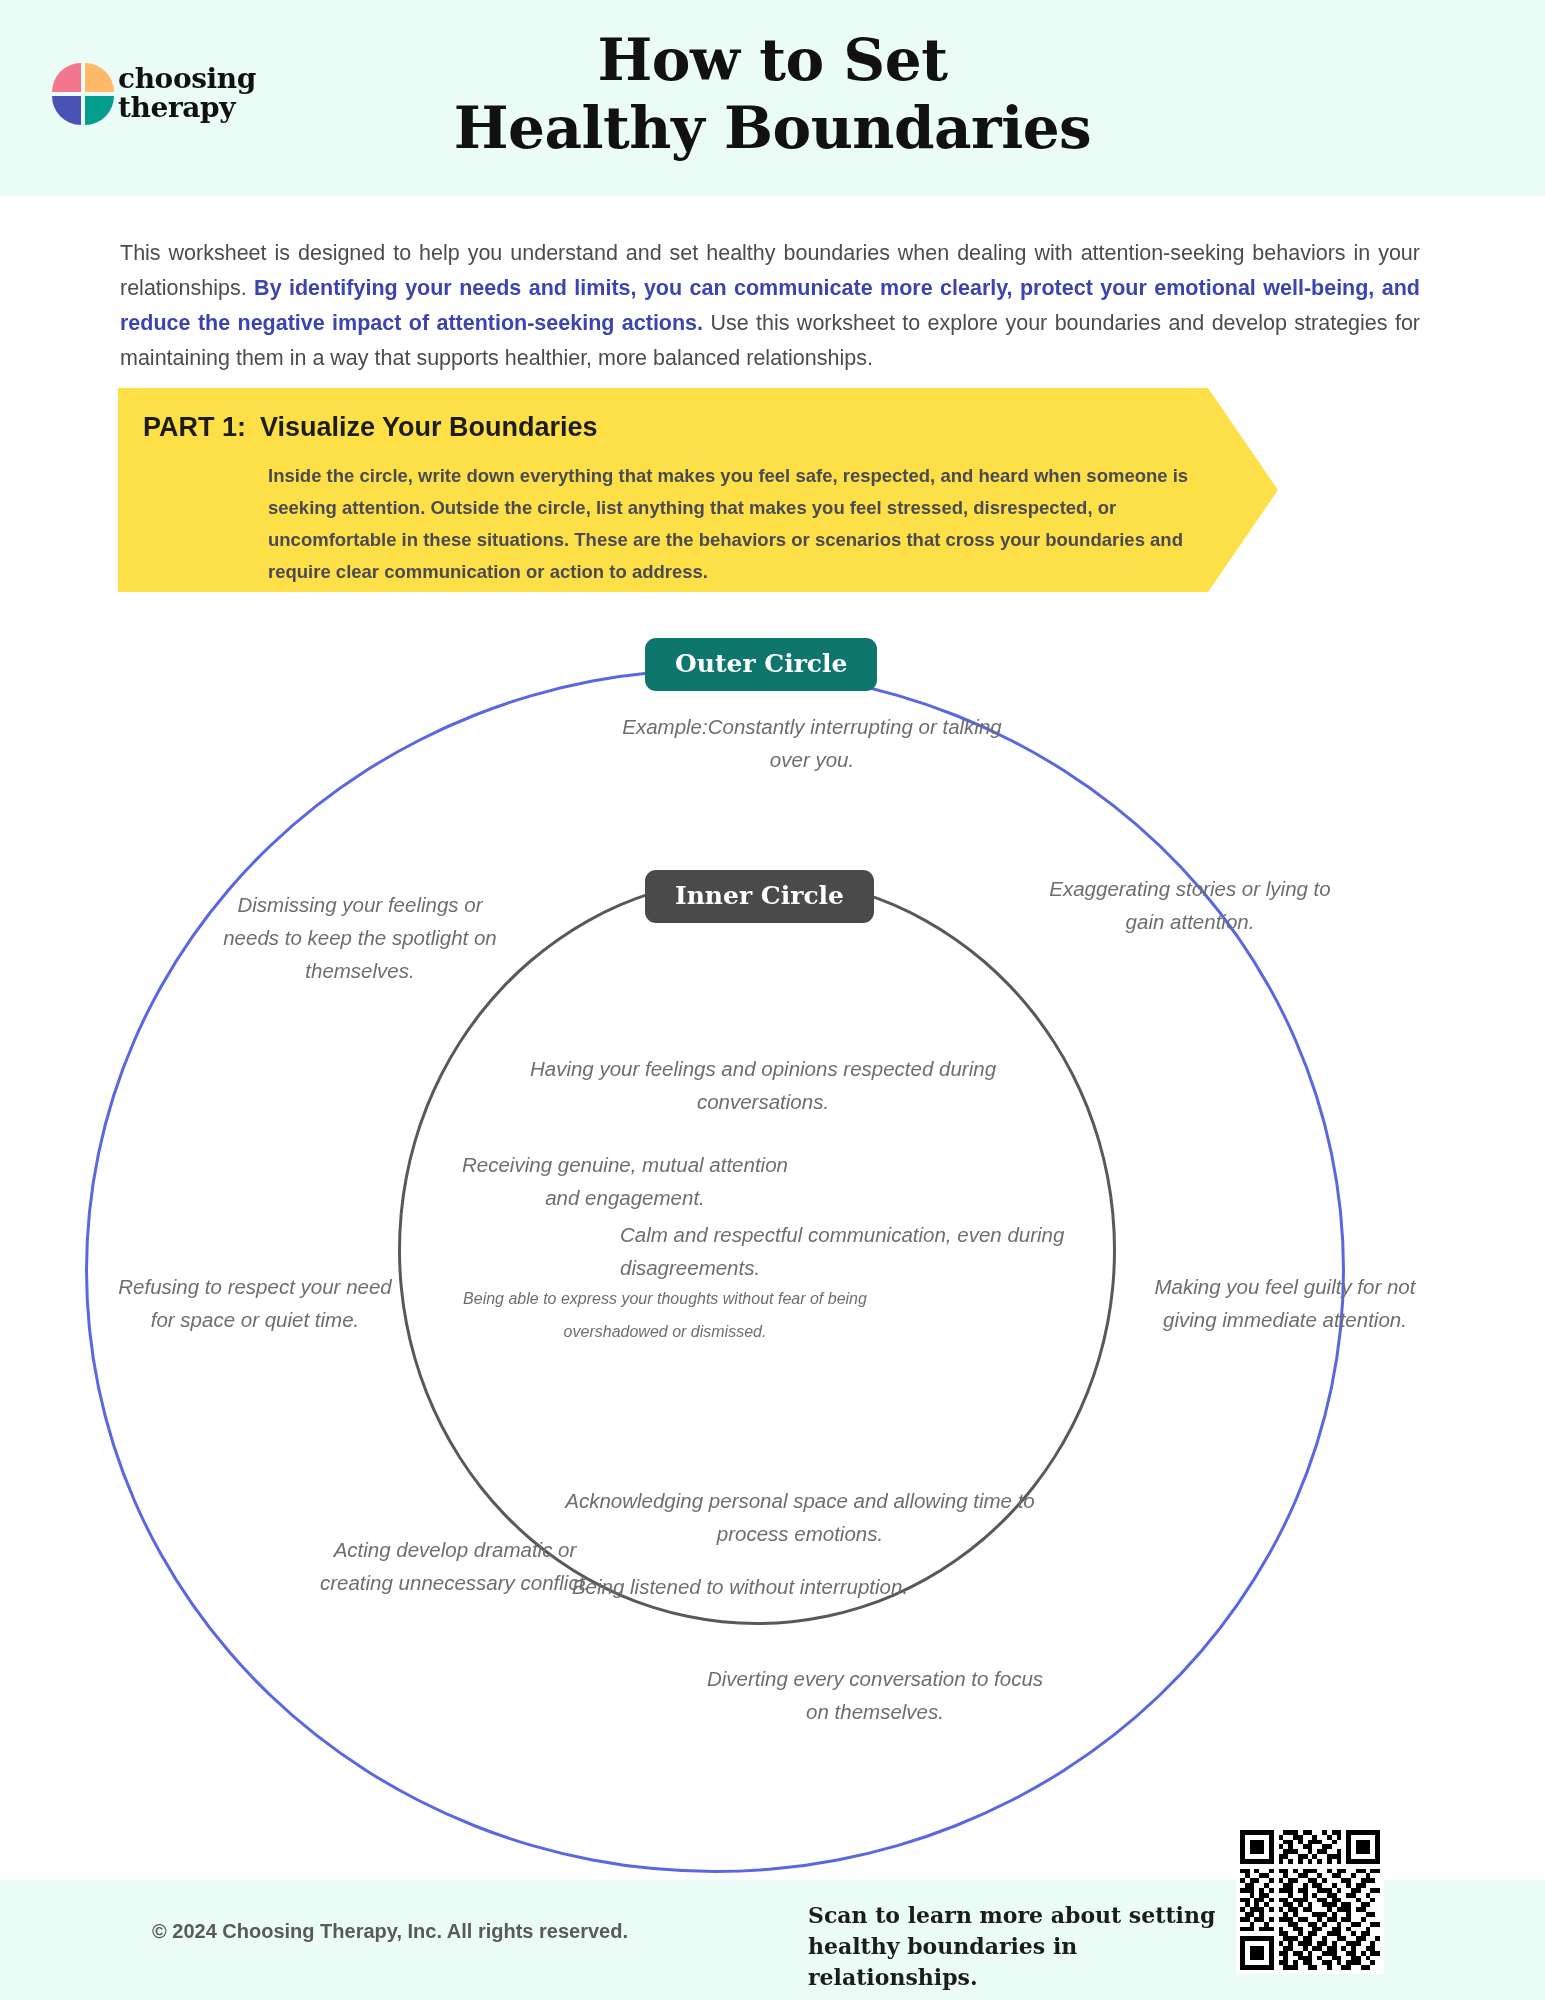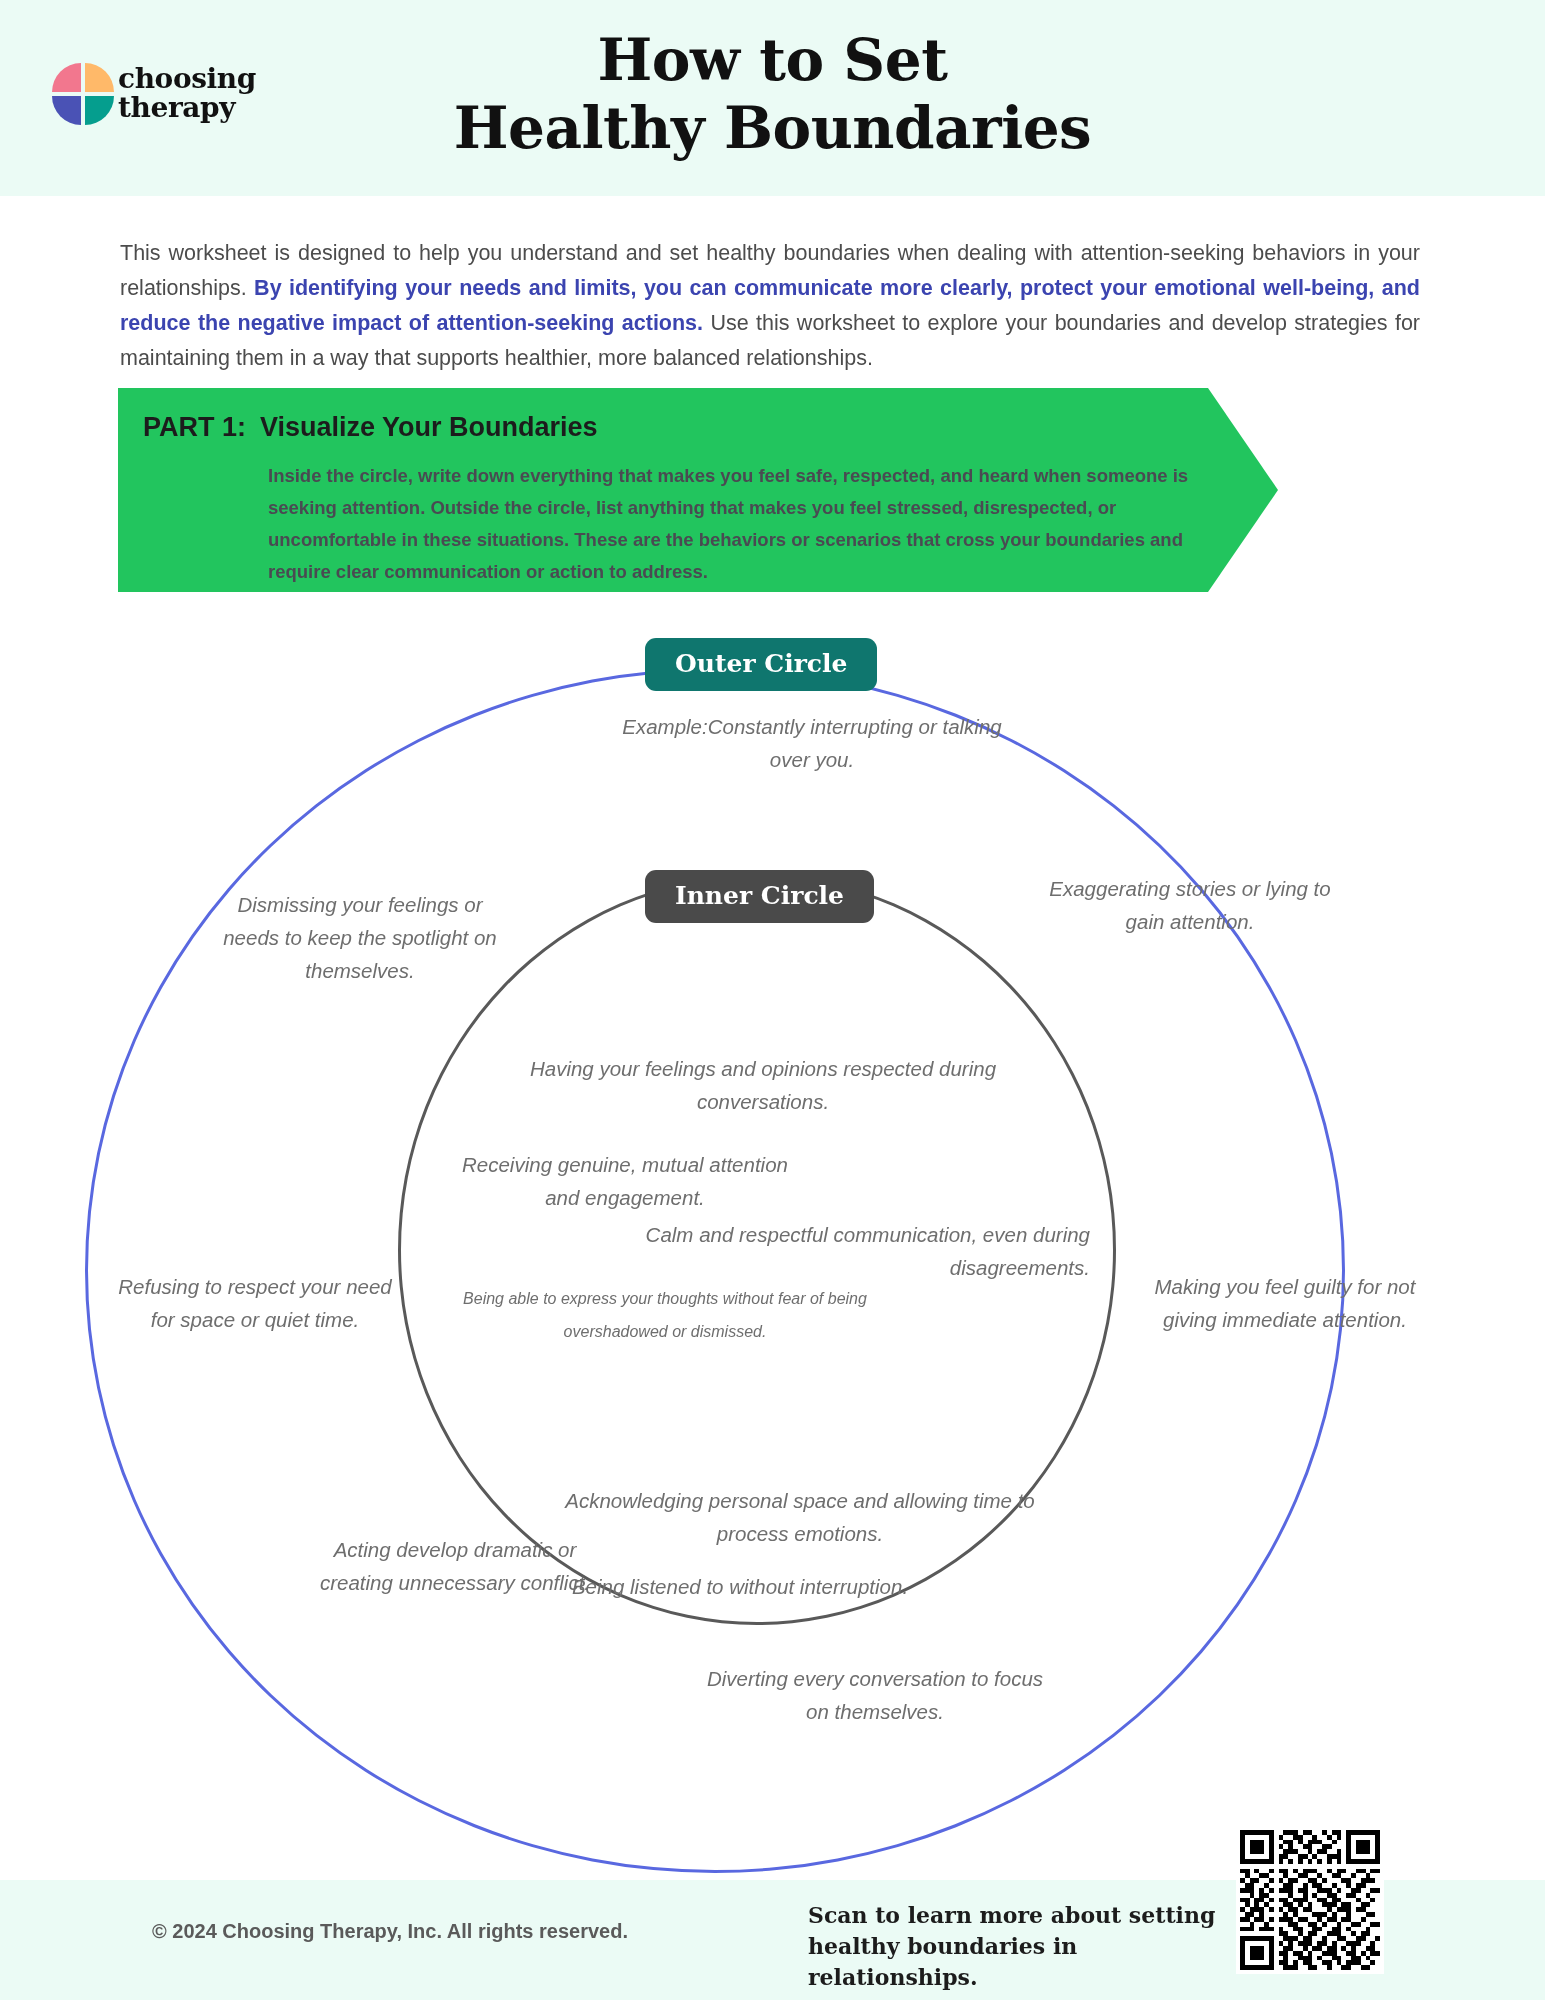--- a/index.html
+++ b/index.html
@@ -84,21 +84,21 @@
   #intro .hl {
     color: #3b44b0;
     font-weight: bold;
   }
 
   
   #part-banner {
     position: absolute;
     left: 118px; top: 388px;
     width: 1160px; height: 212px;
-    background: #22c55e;
+    background: #fde047;
     clip-path: polygon(0 0, 1090px 0, 1160px 102px, 1090px 204px, 0 204px);
   }
   #part-head {
     position: absolute;
     left: 25px; top: 24px;
     display: flex;
     align-items: baseline;
     gap: 14px;
   }
   #part-label {
@@ -171,21 +171,21 @@
   #n-out-left1  { left: 215px; top: 268px; width: 290px; text-align: center; }
   #n-out-right1 { left: 1045px; top: 252px; width: 290px; text-align: center; }
   #n-out-left2  { left: 110px; top: 650px; width: 290px; text-align: center; }
   #n-out-right2 { left: 1140px; top: 650px; width: 290px; text-align: center; }
   #n-out-bottom-left { left: 305px; top: 913px; width: 300px; text-align: center; }
   #n-out-bottom { left: 700px; top: 1042px; width: 350px; text-align: center; }
 
   
   #n-in-1 { left: 518px; top: 432px; width: 490px; text-align: center; }
   #n-in-2 { left: 460px; top: 528px; width: 330px; text-align: center; }
-  #n-in-3 { left: 620px; top: 598px; width: 470px; text-align: right; }
+  #n-in-3 { left: 620px; top: 598px; width: 470px; text-align: left; }
   #n-in-5 { left: 560px; top: 864px; width: 480px; text-align: center; }
   #n-in-6 { left: 560px; top: 950px; width: 360px; text-align: center; }
 
   #n-in-express {
     position: absolute;
     left: 420px; top: 662px;
     width: 490px;
     text-align: center;
     font-family: "Liberation Sans", sans-serif;
     font-style: italic;

